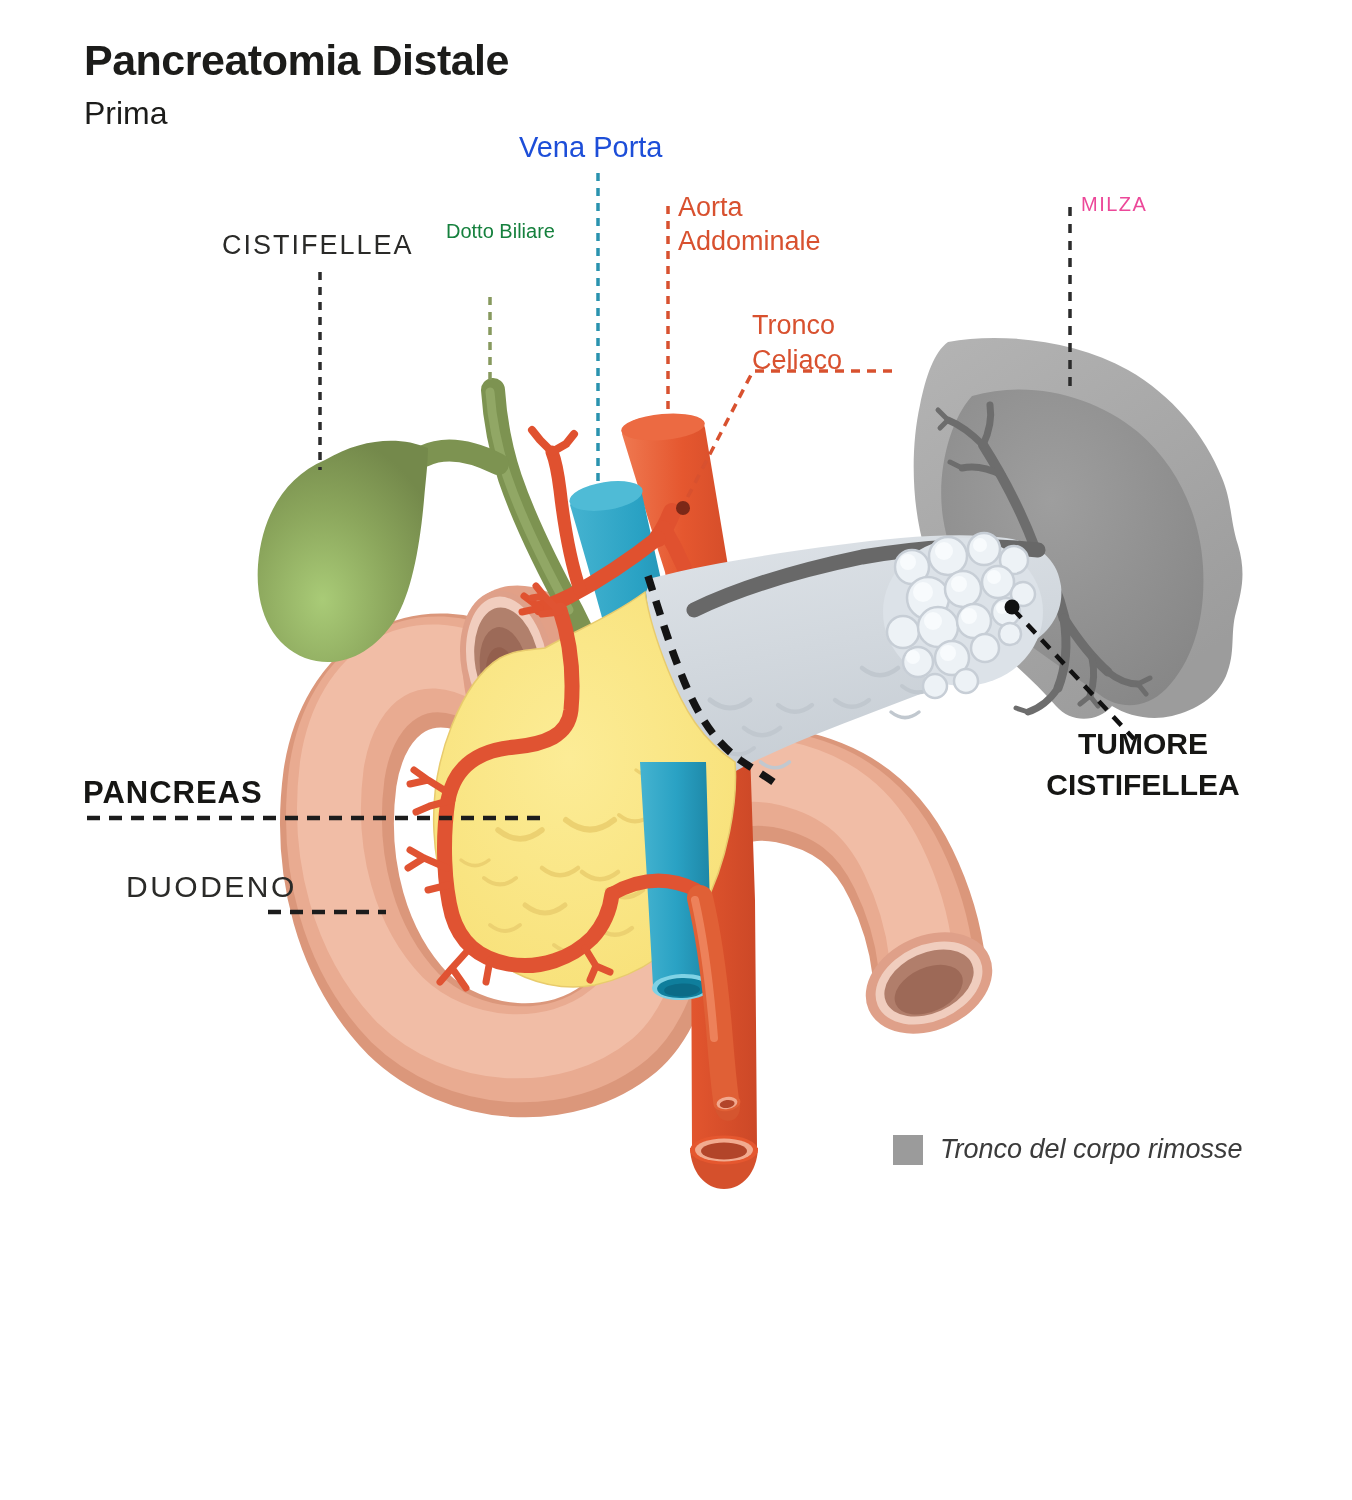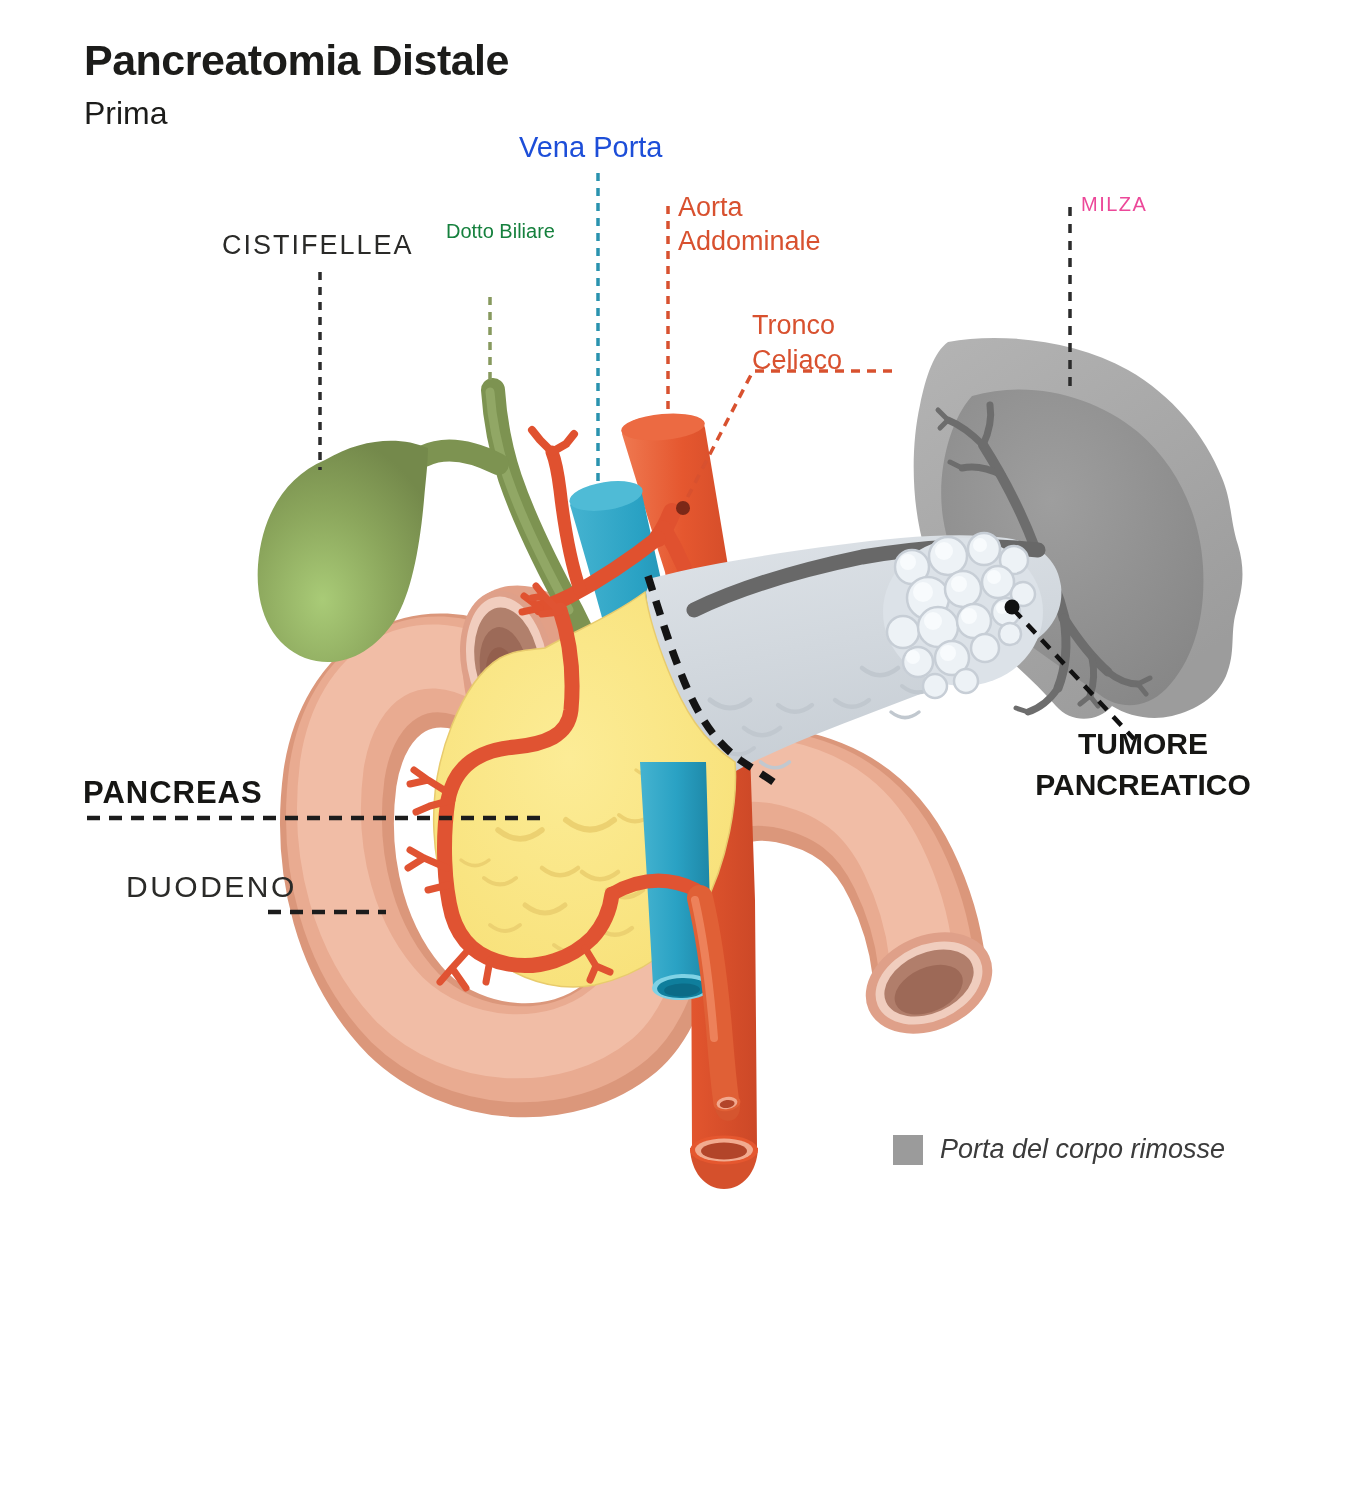--- a/index.html
+++ b/index.html
@@ -258,20 +258,20 @@
   <div class="lbl title-sub">Prima</div>
 
   <div class="lbl lbl-vena">Vena Porta</div>
   <div class="lbl lbl-cisti">CISTIFELLEA</div>
   <div class="lbl lbl-dotto">Dotto Biliare</div>
   <div class="lbl lbl-aorta">Aorta Addominale</div>
   <div class="lbl lbl-tronco">Tronco Celiaco</div>
   <div class="lbl lbl-milza">MILZA</div>
   <div class="lbl lbl-pancreas">PANCREAS</div>
   <div class="lbl lbl-duodeno">DUODENO</div>
-  <div class="lbl lbl-tumore">TUMORE PANCREATICO</div>
+  <div class="lbl lbl-tumore">TUMORE CISTIFELLEA</div>
 
   <div class="legend">
     <div class="swatch"></div>
-    <div class="ltext">Porta del corpo rimosse</div>
+    <div class="ltext">Tronco del corpo rimosse</div>
   </div>
 
 </div>
 
 </body></html>

